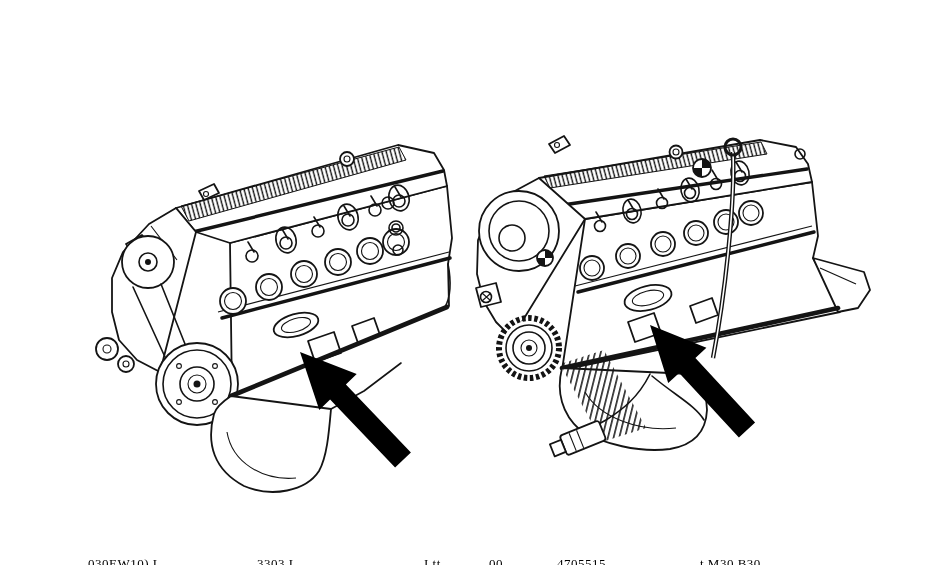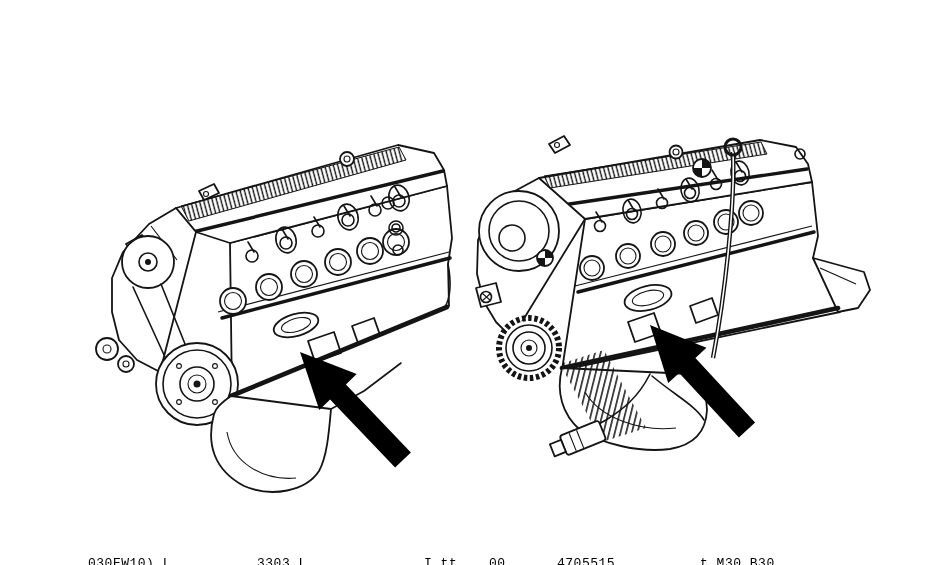--- a/index.html
+++ b/index.html
@@ -1,17 +1,17 @@
 <!DOCTYPE html>
 <html><head>
 <meta charset="utf-8">
 <style>
   html,body{margin:0;padding:0;background:#ffffff;}
   .page{position:relative;width:943px;height:565px;background:#ffffff;overflow:hidden;
-        font-family:Liberation Mono, monospace;}
+        font-family:Liberation Serif, serif;}
   svg{position:absolute;left:0;top:0;}
   .fw{fill:#ffffff;stroke:#141414;stroke-width:1.8;stroke-linejoin:round;stroke-linecap:round;}
   .ln{fill:none;stroke:#141414;stroke-width:1.6;stroke-linejoin:round;stroke-linecap:round;}
   .thin{fill:none;stroke:#141414;stroke-width:1.1;}
   .thick{fill:none;stroke:#141414;stroke-width:4.6;stroke-linecap:round;}
   .shadow{fill:none;stroke:#141414;stroke-width:3.4;stroke-linecap:round;}
   .blk{fill:#141414;stroke:none;}
   .caption-frag{position:absolute;top:557px;font-size:13px;line-height:13px;color:#000;
         white-space:nowrap;letter-spacing:0.5px;}
 </style>

